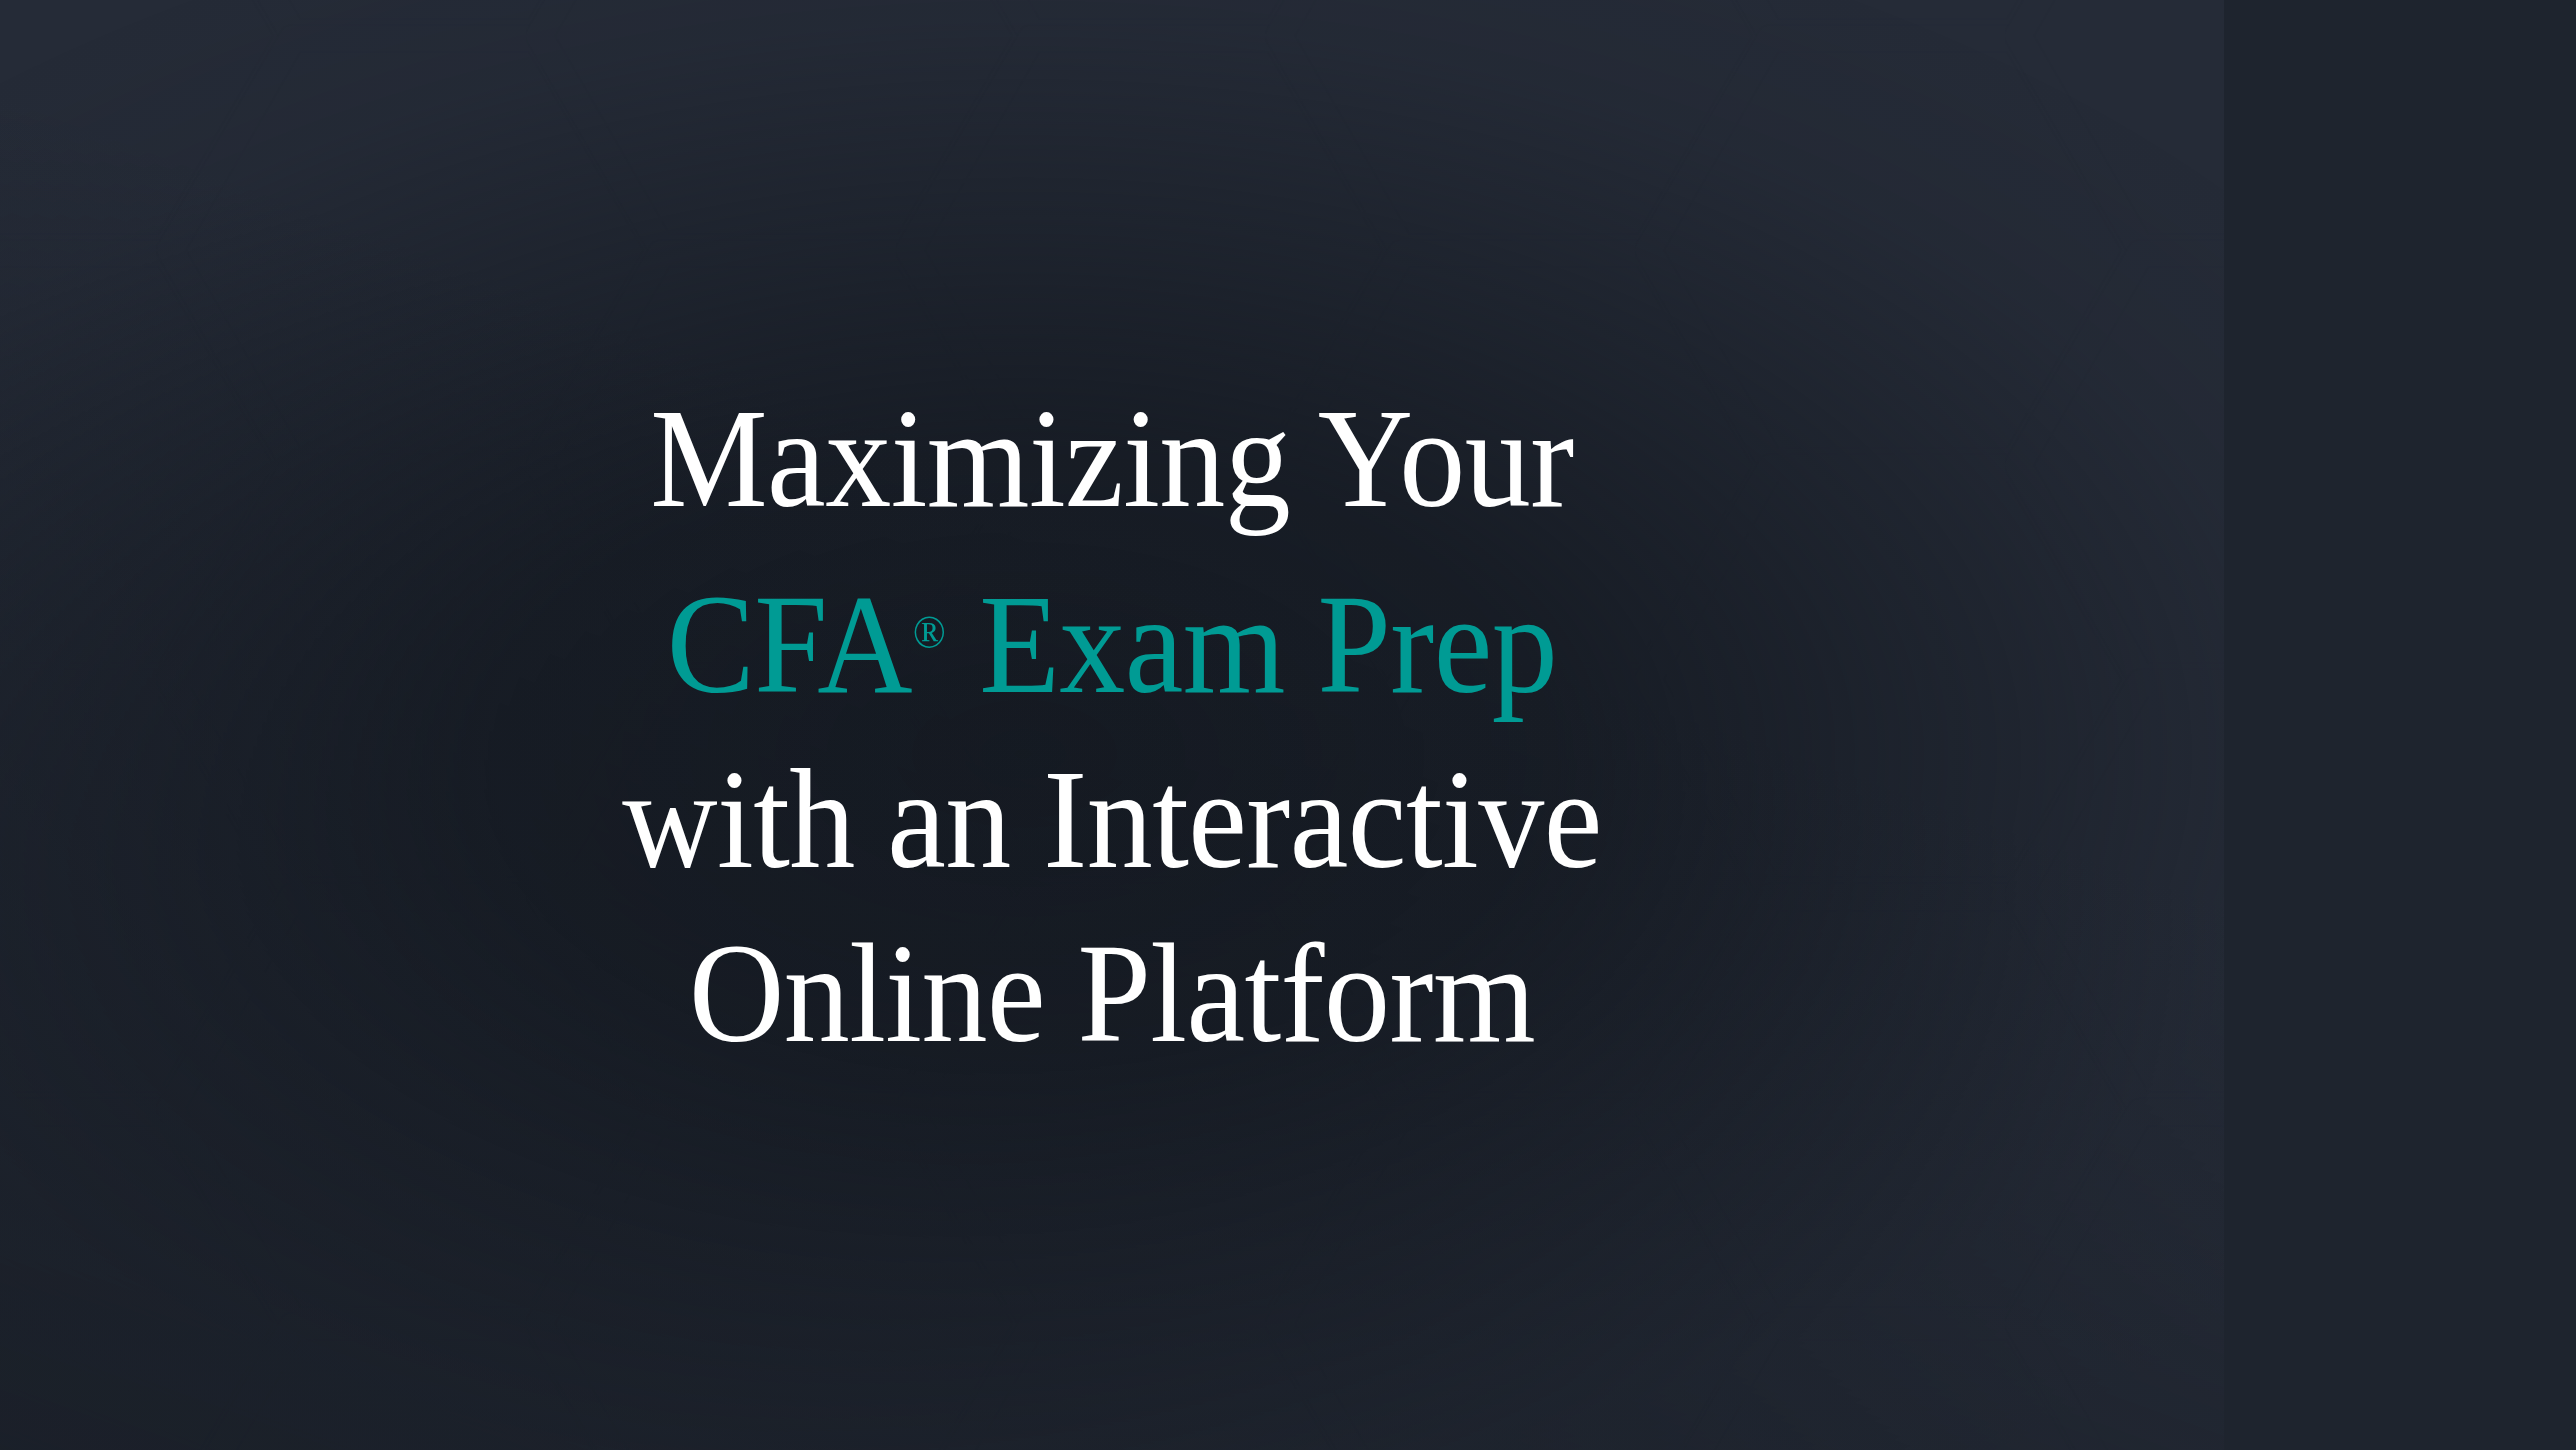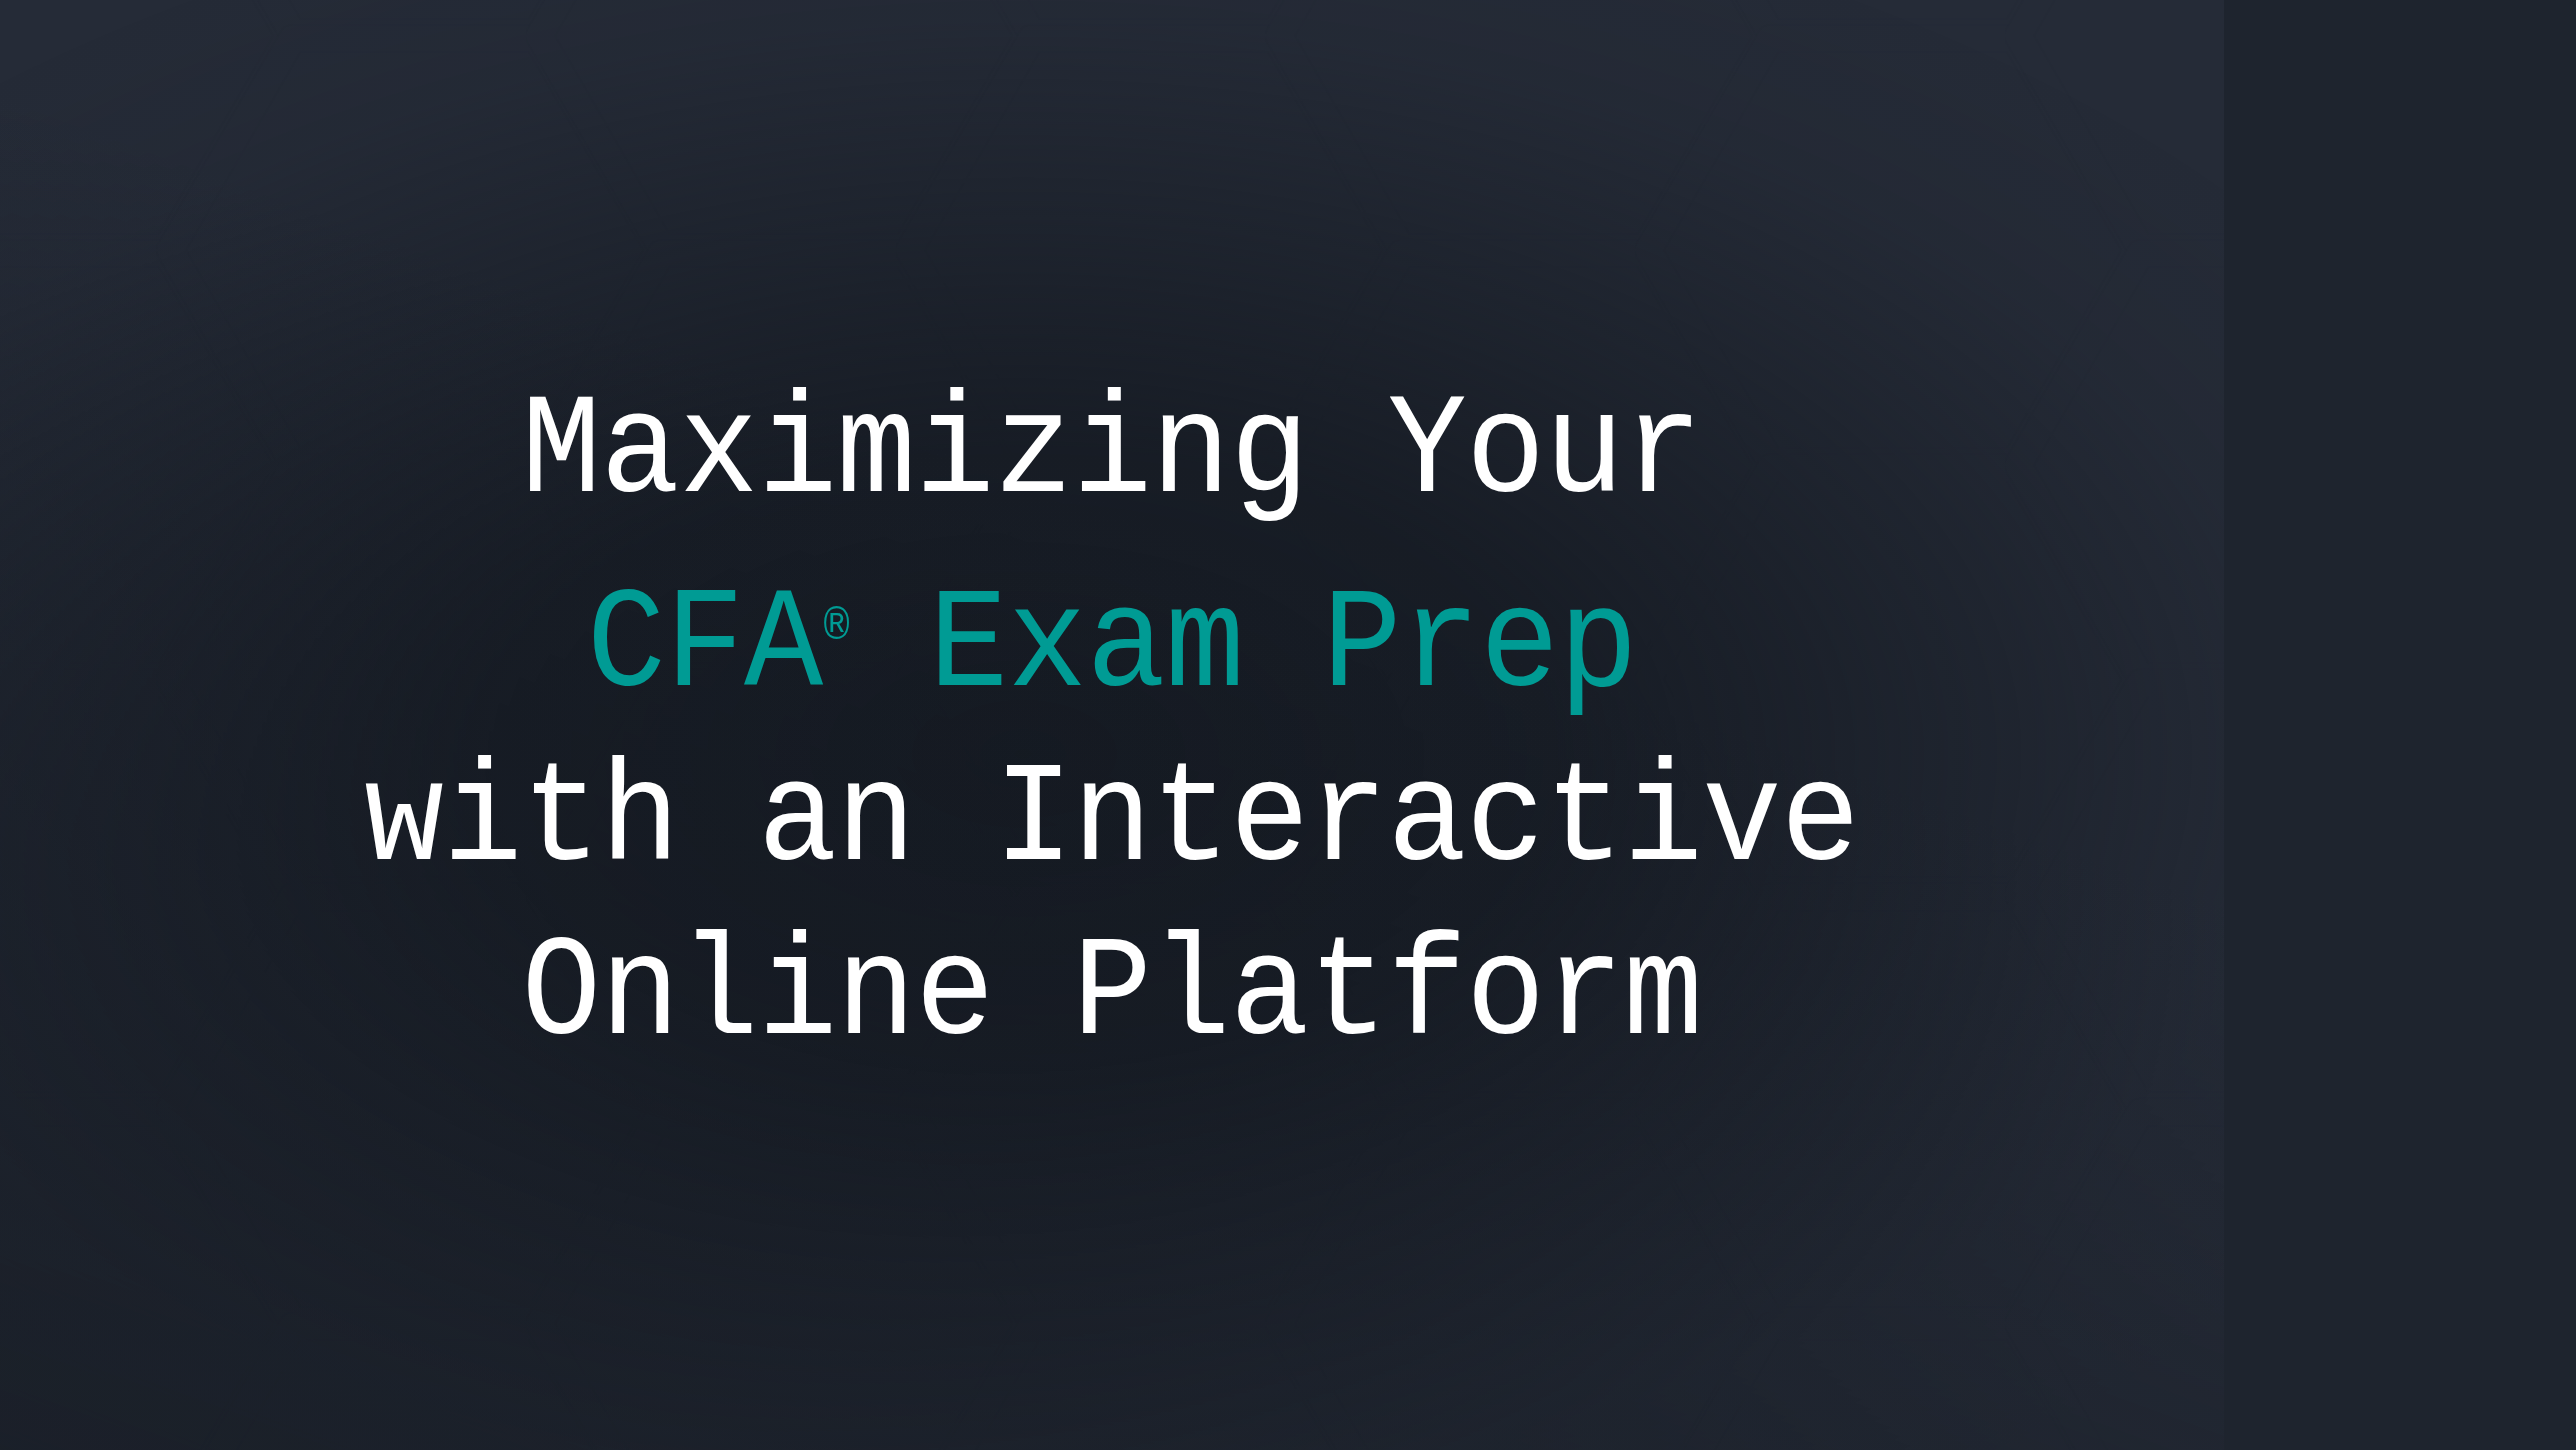--- a/index.html
+++ b/index.html
@@ -11,21 +11,21 @@
     overflow: hidden;
     background: #1e242e;
   }
 
   #slide {
     position: relative;
     width: 2224px;
     height: 1450px;
     overflow: hidden;
     background: #1e242e;
-    font-family: Liberation Mono, monospace;
+    font-family: Liberation Serif, serif;
   }
 
   
   #hex-layer {
     position: absolute;
     inset: 0;
     width: 100%;
     height: 100%;
     display: block;
   }

